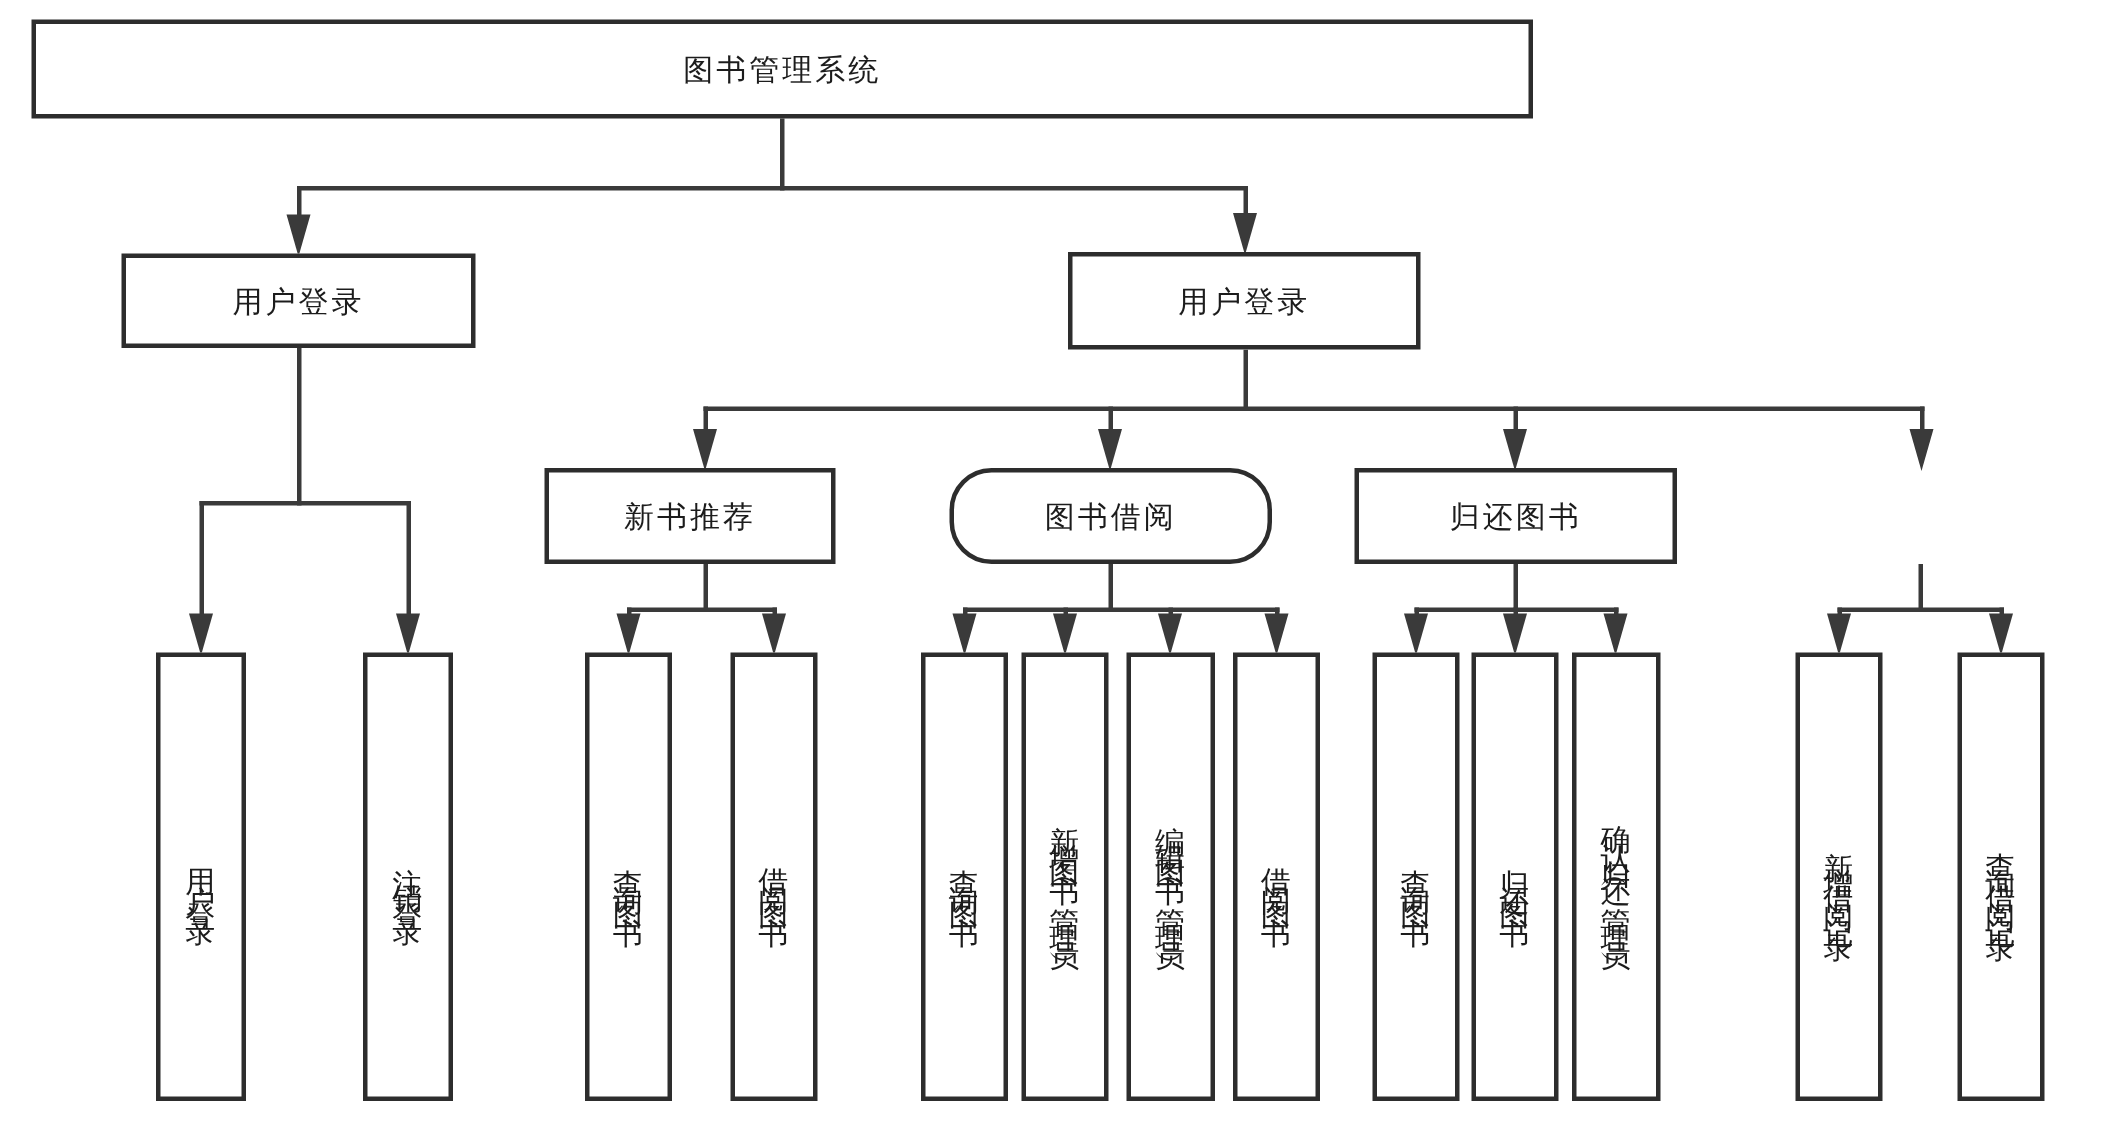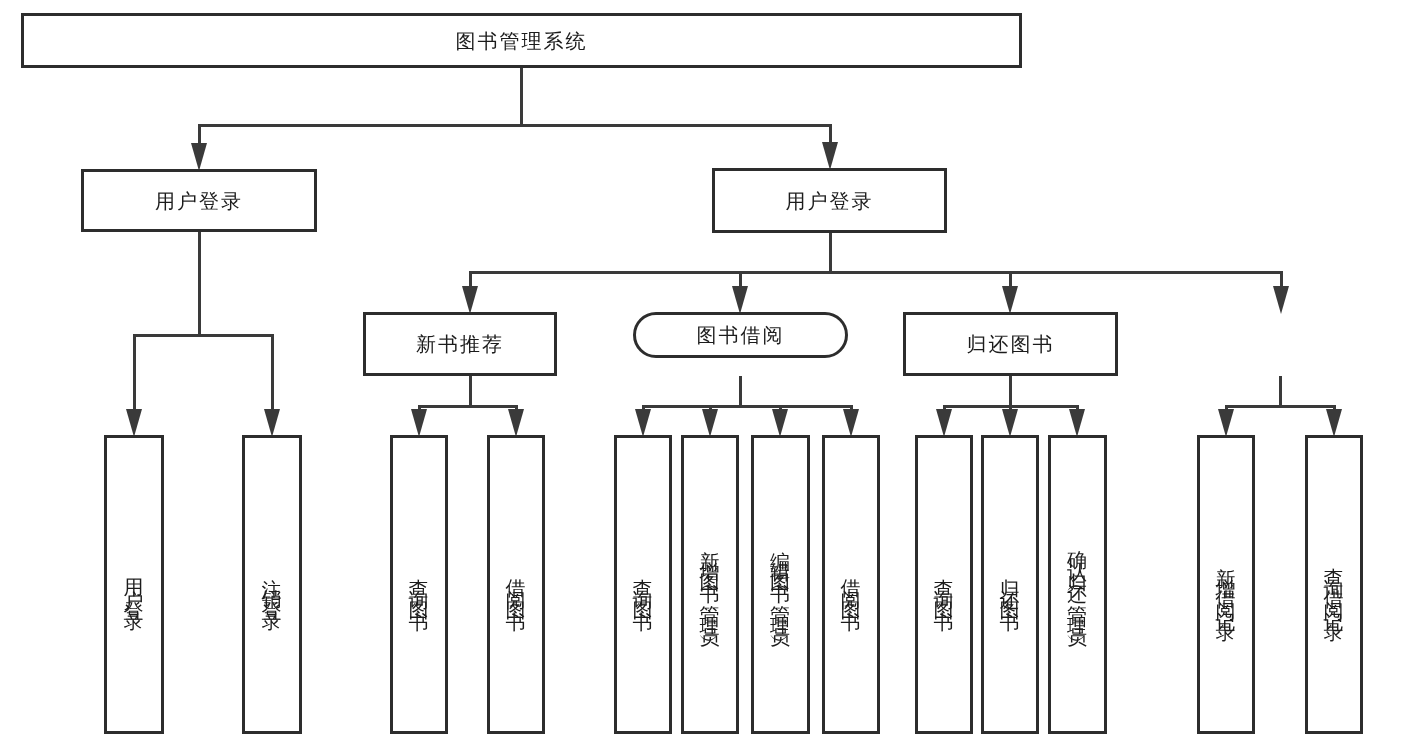--- a/index.html
+++ b/index.html
@@ -81,33 +81,33 @@
     <div class="ashaft" style="left: 943px; top: 405px; width: 3px; height: 6px;"></div>
     <div class="ahead" style="left: 936px; top: 409px;"></div>
     <div class="ashaft" style="left: 1009px; top: 405px; width: 3px; height: 6px;"></div>
     <div class="ahead" style="left: 1002px; top: 409px;"></div>
     <div class="ashaft" style="left: 1076px; top: 405px; width: 3px; height: 6px;"></div>
     <div class="ahead" style="left: 1069px; top: 409px;"></div>
     <div class="ashaft" style="left: 1225px; top: 405px; width: 3px; height: 6px;"></div>
     <div class="ahead" style="left: 1218px; top: 409px;"></div>
     <div class="ashaft" style="left: 1333px; top: 405px; width: 3px; height: 6px;"></div>
     <div class="ahead" style="left: 1326px; top: 409px;"></div>
-    <div class="node" style="left: 21px; top: 13px; width: 1001px; height: 55px; justify-content: center;">
+    <div class="node" style="left: 21px; top: 13px; width: 1001px; height: 66px; justify-content: center;">
       <span class="lbl">图书管理系统</span>
     </div>
     <div class="node" style="left: 81px; top: 169px; width: 236px; height: 63px;">
       <span class="lbl">用户登录</span>
     </div>
     <div class="node" style="left: 712px; top: 168px; width: 235px; height: 65px;">
       <span class="lbl">用户登录</span>
     </div>
     <div class="node" style="left: 363px; top: 312px; width: 194px; height: 64px;">
       <span class="lbl">新书推荐</span>
     </div>
-    <div class="node" style="left: 633px; top: 312px; width: 215px; height: 46px; border-radius: 28px;">
+    <div class="node" style="left: 633px; top: 312px; width: 215px; height: 64px; border-radius: 28px;">
       <span class="lbl">图书借阅</span>
     </div>
     <div class="node" style="left: 903px; top: 312px; width: 215px; height: 64px;">
       <span class="lbl">归还图书</span>
     </div>
     <div class="node vertical" style="left: 104px; top: 435px; width: 60px; height: 299px;">
       <span class="lbl">用户登录</span>
     </div>
     <div class="node vertical" style="left: 242px; top: 435px; width: 60px; height: 299px;">
       <span class="lbl">注销登录</span>

